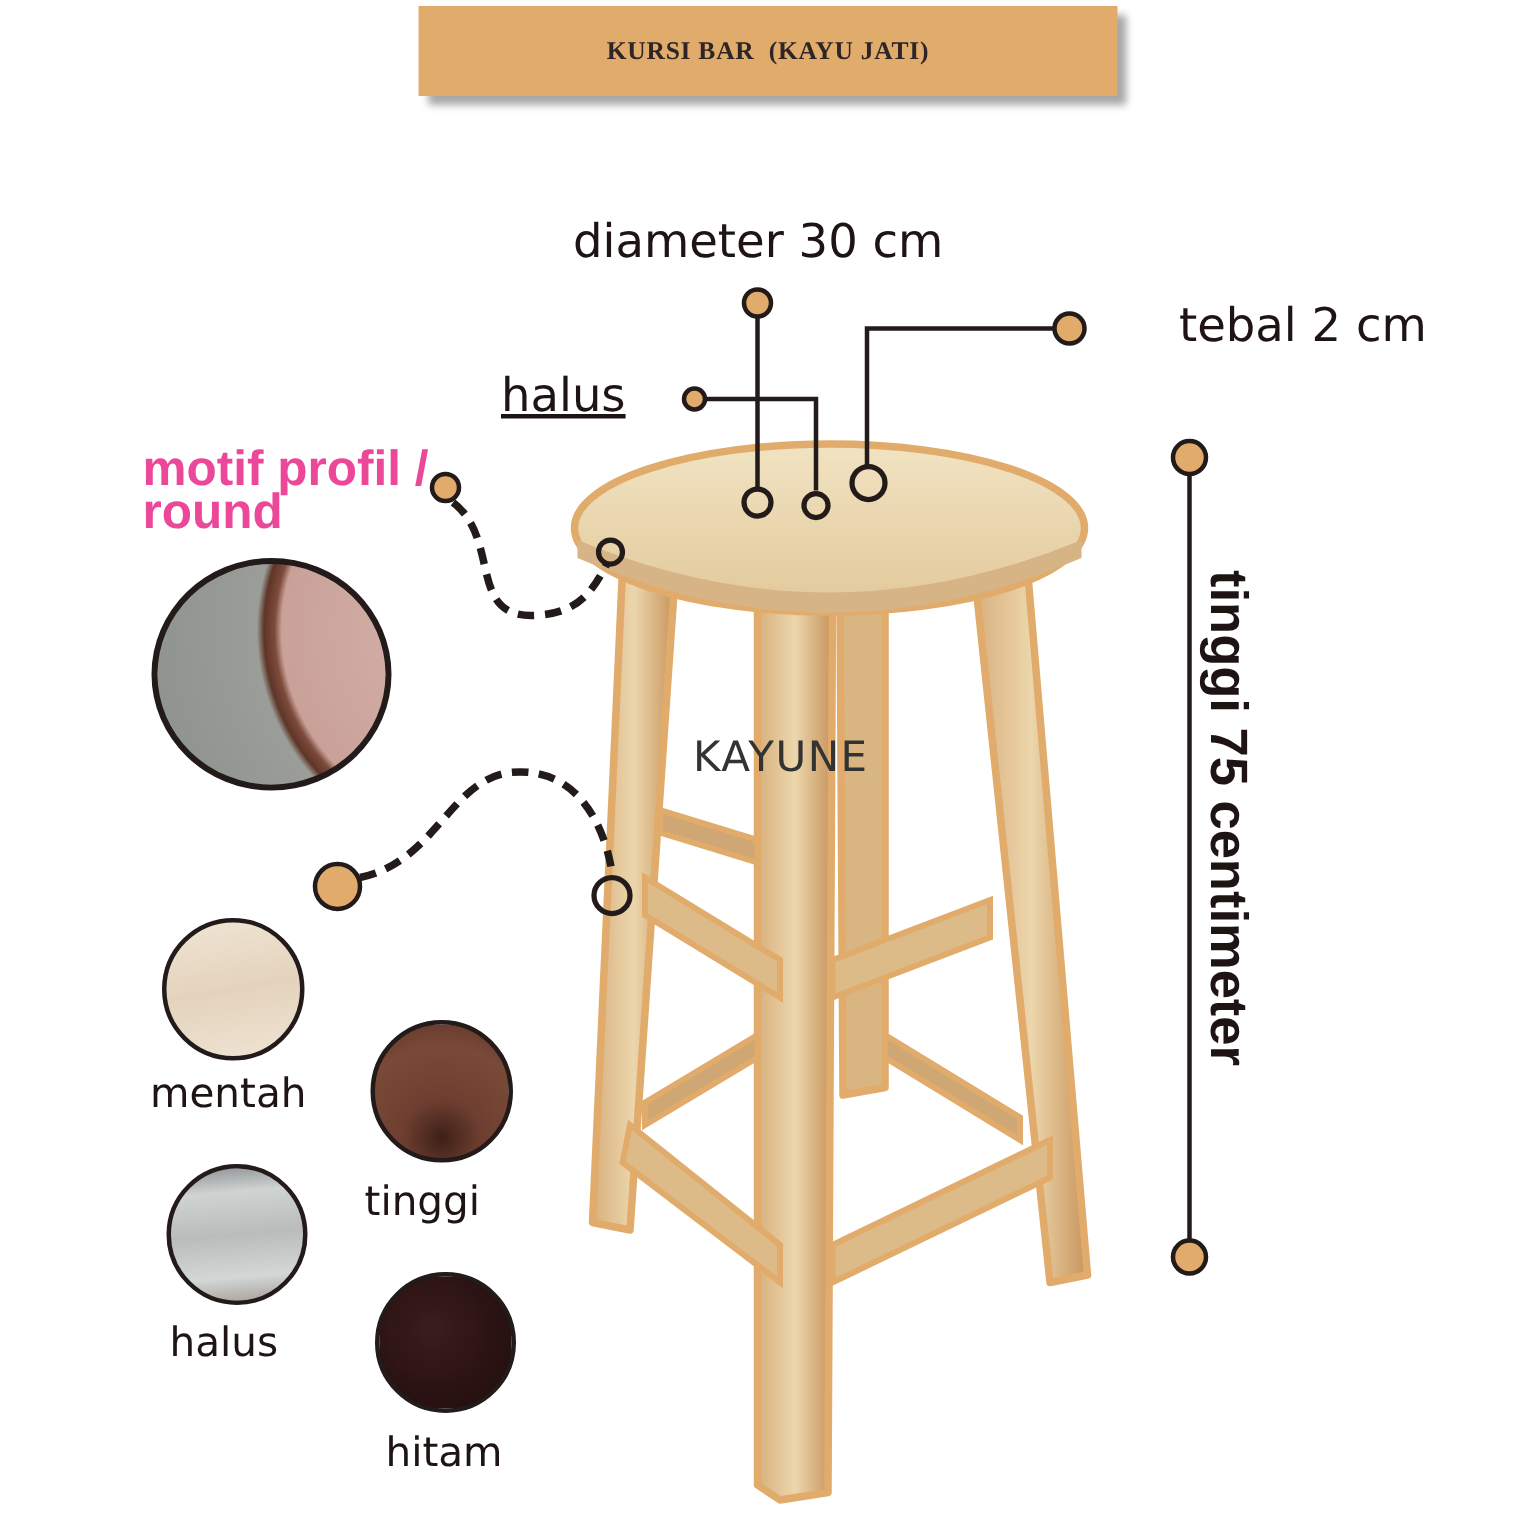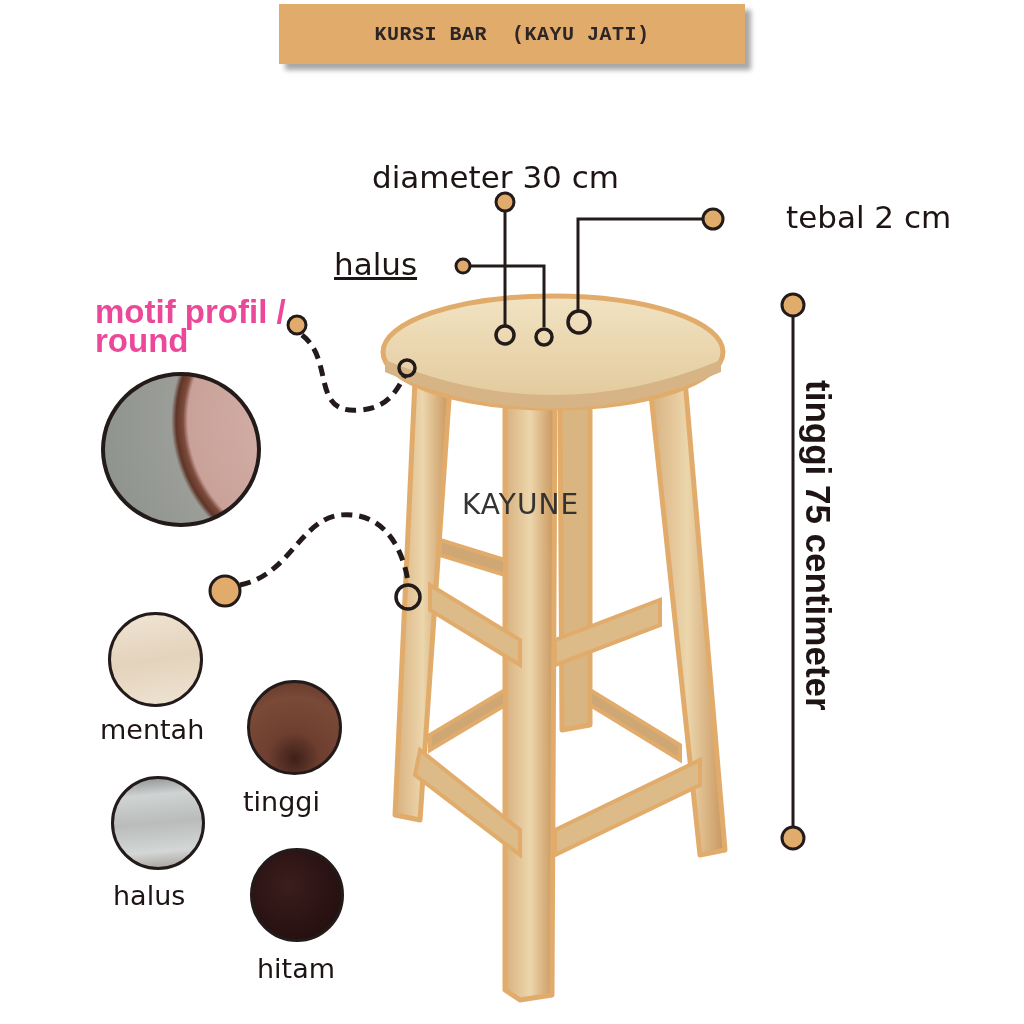--- a/index.html
+++ b/index.html
@@ -1,18 +1,18 @@
 <!DOCTYPE html>
 <html><head>
 <meta charset="utf-8">
 <style>
   html, body { margin:0; padding:0; background:#ffffff; }
   body { width:1024px; height:1024px; position:relative; overflow:hidden; font-family:"DejaVu Sans", sans-serif; color:#231a1a; }
   .banner { position:absolute; left:279px; top:4px; width:466px; height:60px; background:#e1ac6b; box-shadow:6px 6px 5px rgba(0,0,0,0.35); display:flex; align-items:center; justify-content:center; }
-  .banner span { font-family:Liberation Mono, monospace; font-weight:bold; font-size:20px; letter-spacing:0.5px; color:#2e2626; white-space:pre; }
+  .banner span { font-family:Liberation Serif, serif; font-weight:bold; font-size:17px; letter-spacing:0.5px; color:#2e2626; white-space:pre; }
   .lbl { position:absolute; font-family:"DejaVu Sans", sans-serif; font-size:31px; color:#1e1414; white-space:nowrap; }
   .lbl-bold { position:absolute; font-family:"Liberation Sans", sans-serif; font-weight:bold; font-size:33px; line-height:29px; color:#ec4899; }
   .vlabel { position:absolute; left:838px; top:380px; font-family:"Liberation Sans", sans-serif; font-weight:bold; font-size:35px; color:#1e1414; transform-origin:0 0; transform:rotate(90deg); white-space:nowrap; }
   .swatch { position:absolute; border-radius:50%; border:3px solid #231a1a; box-sizing:border-box; }
   .sw-lbl { position:absolute; font-family:"DejaVu Sans", sans-serif; font-size:27px; color:#1e1414;text-align:right; }
   .brand { position:absolute; left:462px; top:488px; font-family:"DejaVu Sans", sans-serif; font-size:28px; letter-spacing:1px; color:#333; }
   svg.overlay { position:absolute; left:0; top:0; }
 </style>
 </head>
 <body>
@@ -78,21 +78,21 @@
   </g>
 
   <g stroke="#231a1a" stroke-width="5" fill="none" stroke-dasharray="11,7">
     <path d="M302,335 C335,360 310,415 360,410 C385,408 395,395 405,375"></path>
     <path d="M240,585 C290,575 300,520 340,515 C390,510 405,560 408,582"></path>
   </g>
 </svg>
 
 <div class="brand">KAYUNE</div>
 
-<div class="lbl" style="left:372px; top:143px;margin-top:16px;">diameter 30 cm</div>
+<div class="lbl" style="left:382px; top:143px;">diameter 30 cm</div>
 <div class="lbl" style="left:786px; top:199px;">tebal 2 cm</div>
 <div class="lbl" style="left:334px; top:246px;text-decoration:underline;">halus</div>
 <div class="lbl-bold" style="left:95px; top:297px; white-space:pre;">motif profil /
 round</div>
 <div class="vlabel">tinggi 75 centimeter</div>
 
 <div class="swatch" style="left:101px; top:372px; width:160px; height:155px; border-width:4px; background:radial-gradient(circle at 140% 30%, #d8b6ad 0, #c9a199 55%, #7d4b3c 57%, #5f3528 60%, #9a9d98 62%, #8d918c 100%);"></div>
 
 <div class="swatch" style="left:108px; top:612px; width:95px; height:95px; background:linear-gradient(170deg,#efe4d4,#e4d3bc 50%,#eee3d3);"></div>
 <div class="sw-lbl" style="left:100px; top:714px;">mentah</div>

